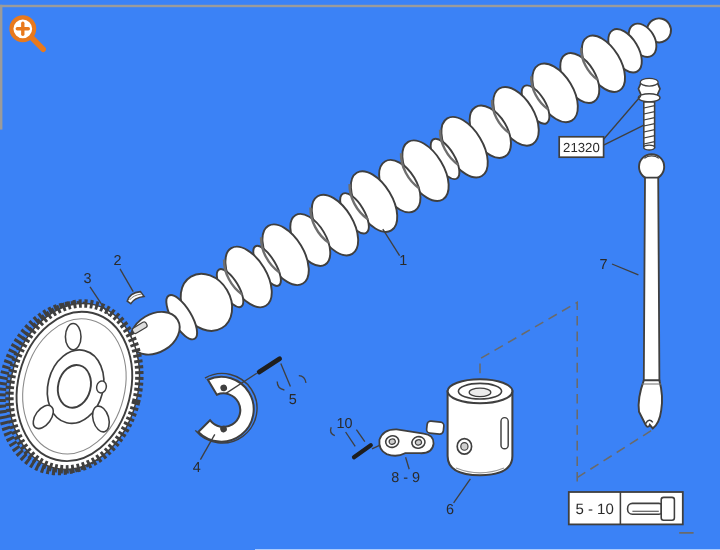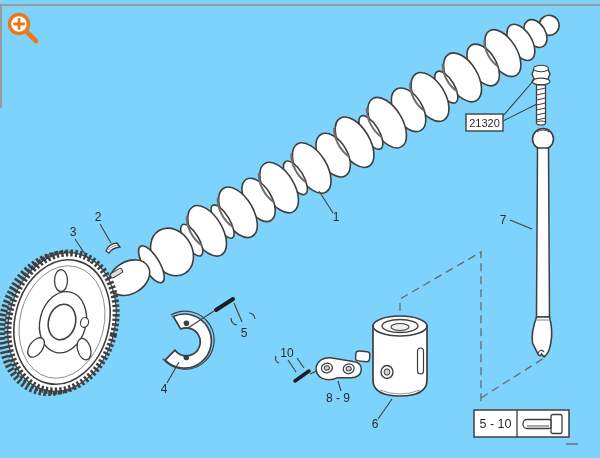--- a/index.html
+++ b/index.html
@@ -1,16 +1,16 @@
 <!DOCTYPE html>
 <html><head>
 <meta charset="utf-8">
 <style>
   html,body{margin:0;padding:0;background:#fff;}
-  .stage{position:relative;width:600px;height:458px;background:#7dd3fc;overflow:hidden;
+  .stage{position:relative;width:600px;height:458px;background:#3b82f6;overflow:hidden;
          font-family:"Liberation Sans", sans-serif;}
   svg{position:absolute;left:0;top:0;}
   text{font-family:"Liberation Sans", sans-serif;fill:#2a2a2a;}
   .callout{font-size:12px;}
   .refnum{font-size:11px;}
   .legend{font-size:12.5px;}
 </style>
 </head>
 <body>
 

